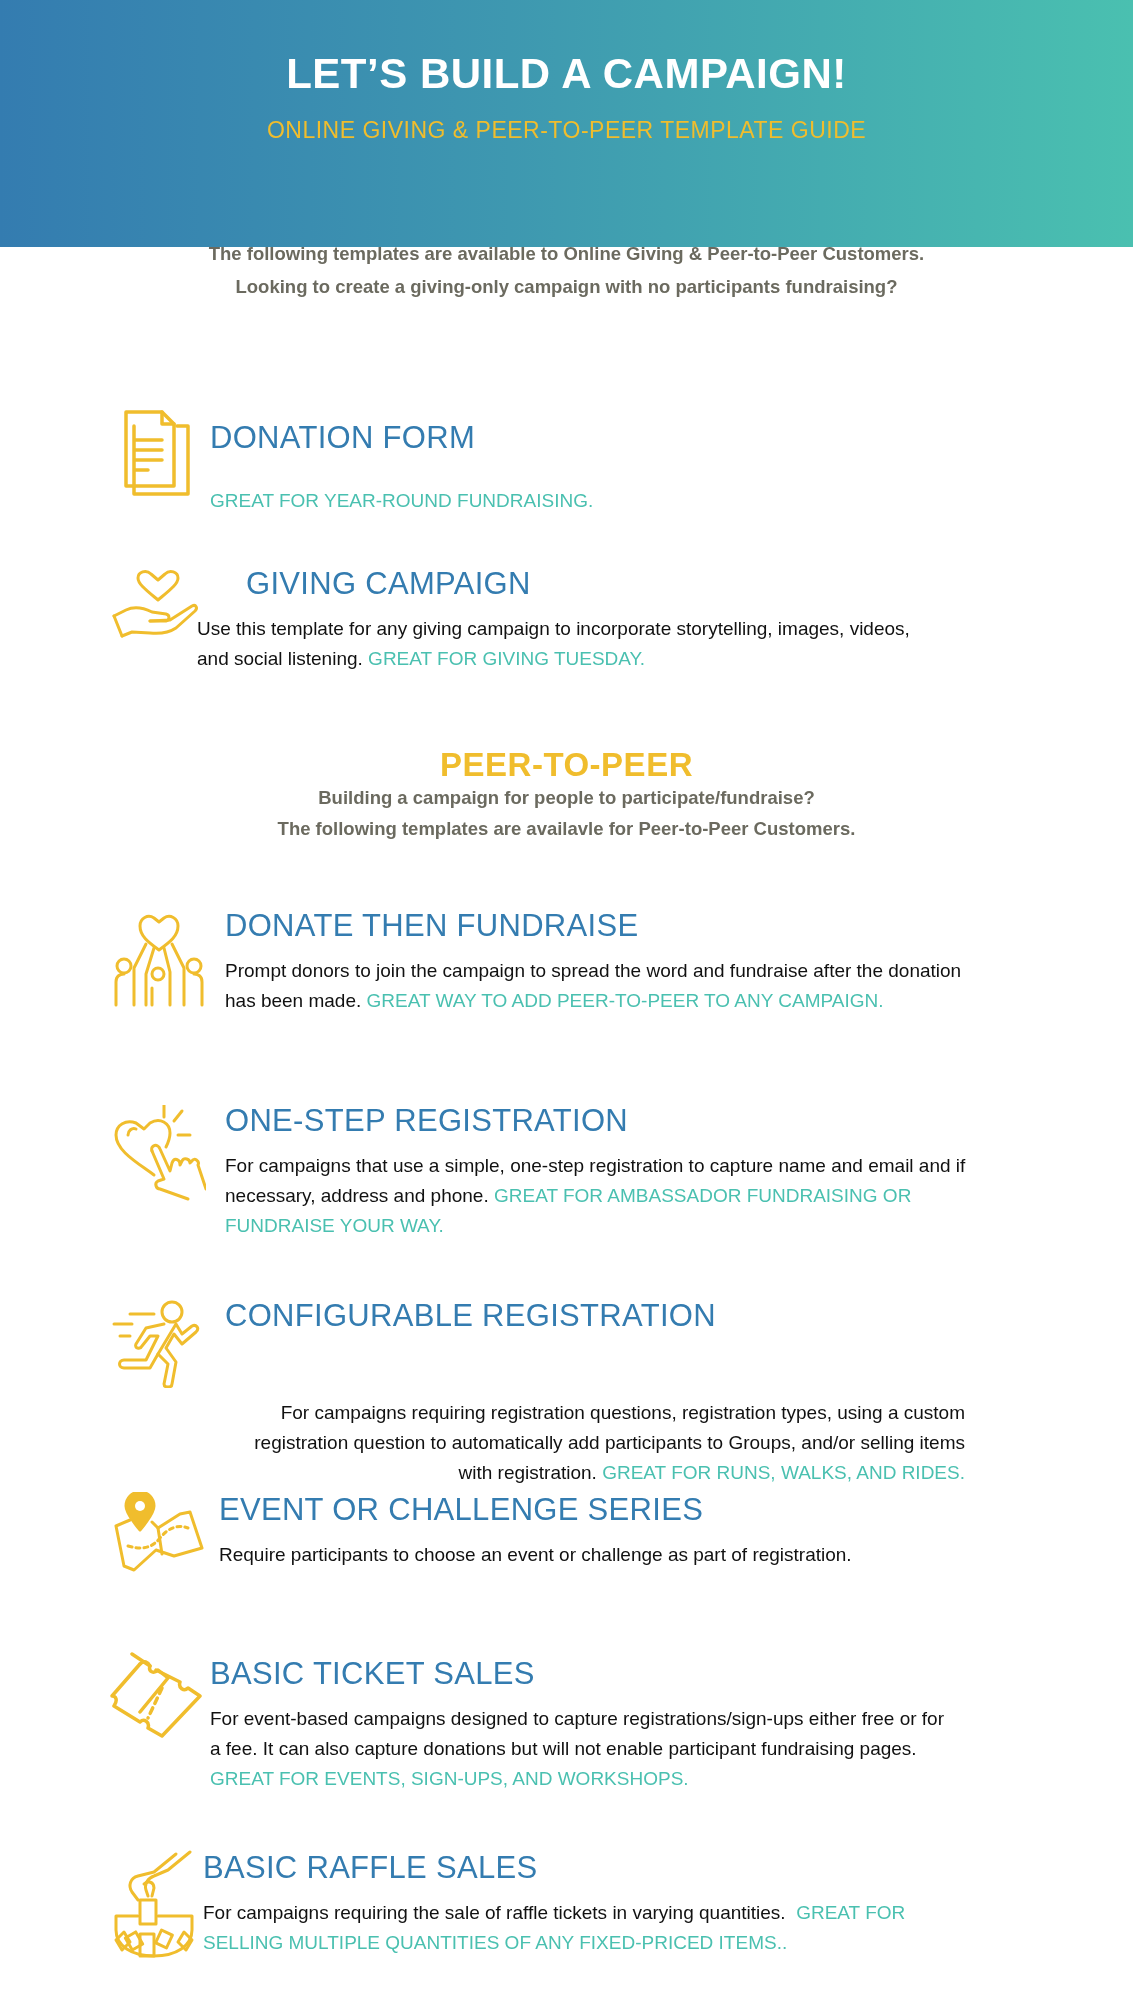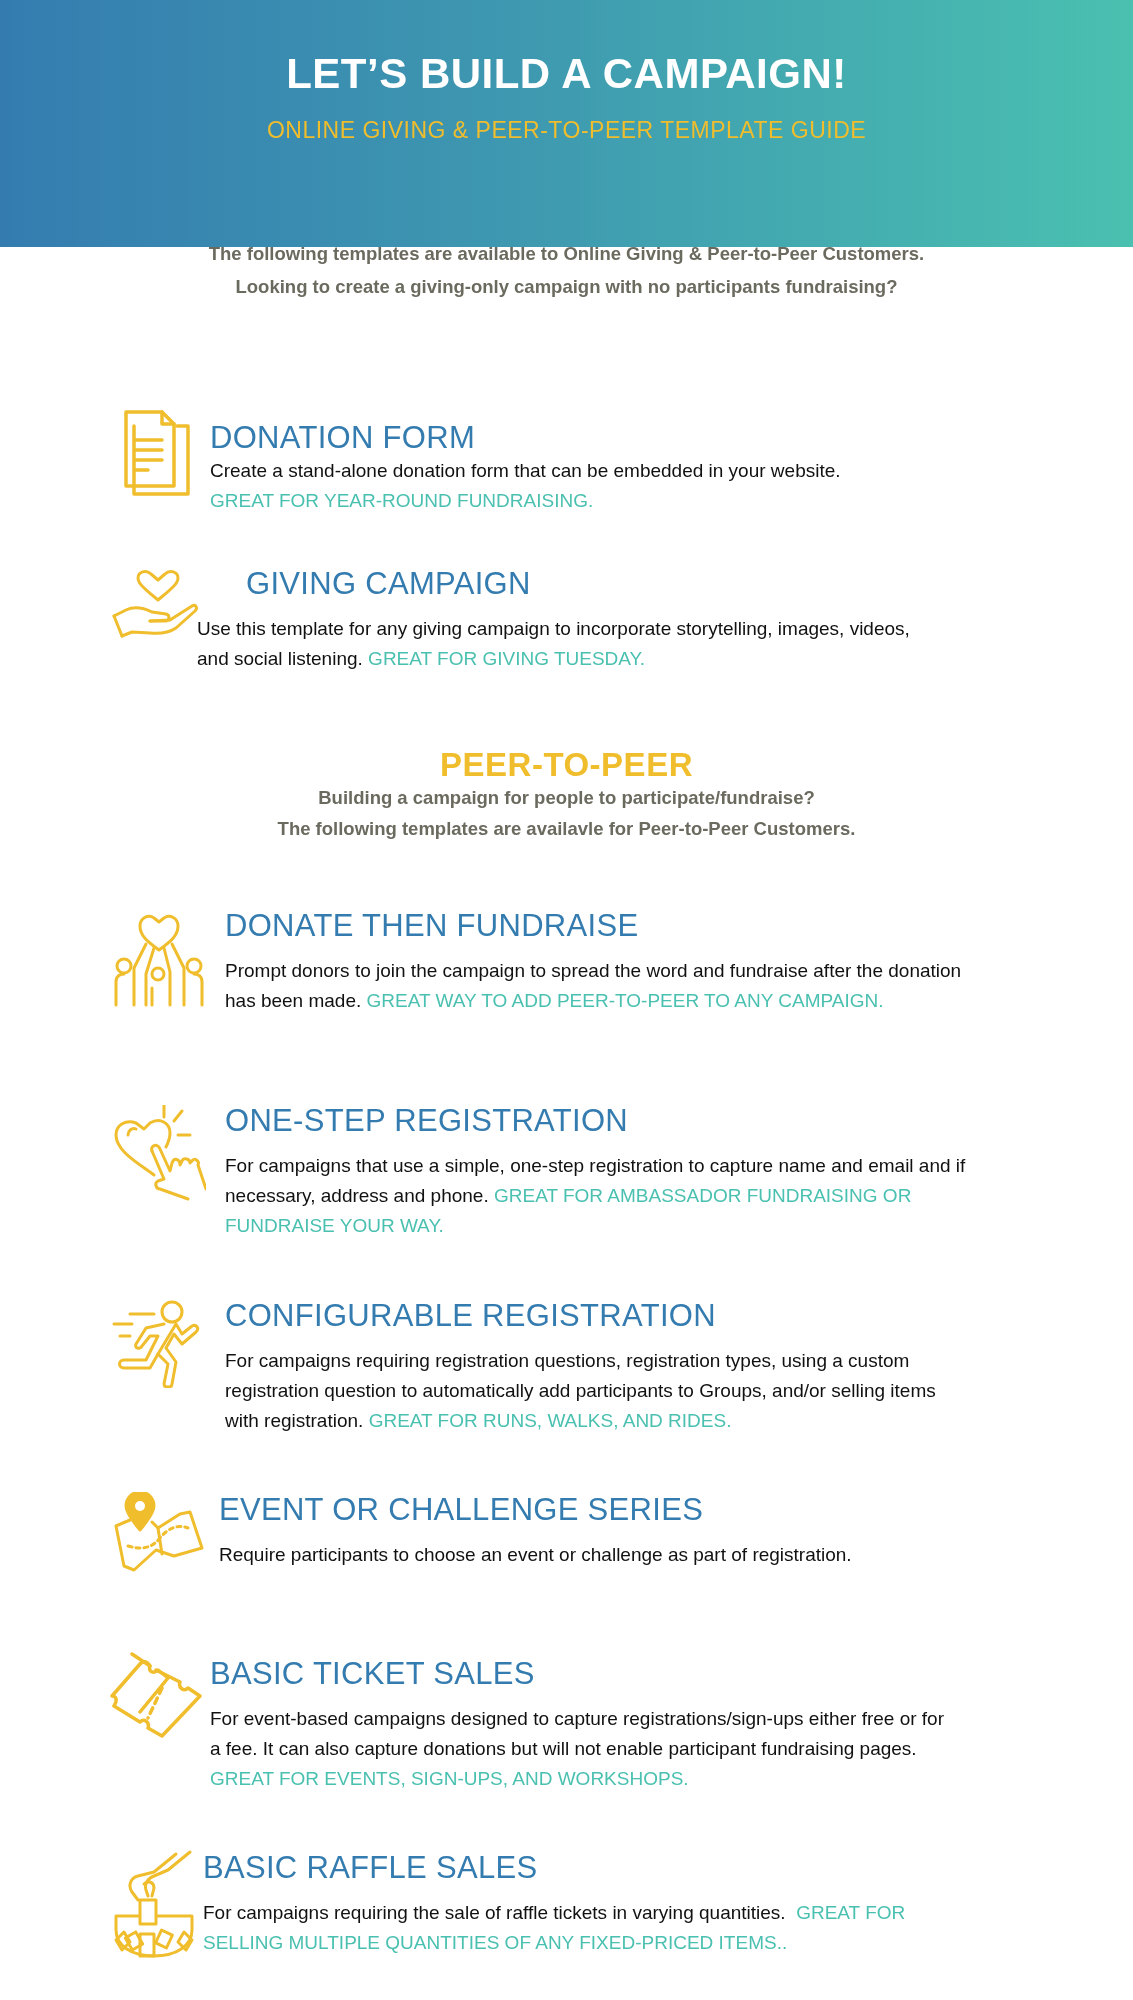--- a/index.html
+++ b/index.html
@@ -56,21 +56,21 @@
       <path d="M4 4 H40 L52 16 V78 H4 Z"></path>
       <path d="M40 4 V16 H52"></path>
       <line x1="13" y1="32" x2="40" y2="32"></line>
       <line x1="13" y1="42" x2="40" y2="42"></line>
       <line x1="13" y1="52" x2="40" y2="52"></line>
       <line x1="13" y1="62" x2="26" y2="62"></line>
     </svg>
   </div>
   <div class="item-title" style="left:210px; top:420px;">DONATION FORM</div>
   <div class="item-desc" style="left:210px; top:456px; width:720px;">
-    <span>Create a stand-alone donation form that can be embedded in your website.</span><br>
+    <br>
     <span class="tag">GREAT FOR YEAR-ROUND FUNDRAISING.</span>
   </div>
 </div>
 
 <div class="item">
   <div class="item-icon" style="left:110px; top:566px; width:90px; height:74px;">
     <svg viewBox="0 0 90 74" fill="none" stroke="#f0bd2d" stroke-width="3" stroke-linejoin="round" stroke-linecap="round">
       <path d="M40 30 C28 20 20 14 20 8 C20 2 28 -1 33 4 L40 10 L47 4 C52 -1 60 2 60 8 C60 14 52 20 40 30 Z" transform="translate(8,4)"></path>
       <path d="M4 50 L16 44 C24 40 34 42 42 46 L56 48 C60 49 60 54 56 55 L40 55"></path>
       <path d="M40 55 L60 54 L82 40 C86 38 88 42 85 45 L66 62 C60 66 50 68 40 67 L22 66 L12 70"></path>
@@ -137,21 +137,21 @@
     <svg viewBox="0 0 100 90" fill="none" stroke="#f0bd2d" stroke-width="3" stroke-linejoin="round" stroke-linecap="round">
       <circle cx="62" cy="14" r="10"></circle>
       <line x1="20" y1="16" x2="44" y2="16"></line>
       <line x1="4" y1="26" x2="22" y2="26"></line>
       <line x1="10" y1="38" x2="20" y2="38"></line>
       <path d="M54 26 L36 30 L26 46 C24 50 30 52 32 48 L40 38 L48 38 L36 62 L14 62 C8 62 8 70 14 70 L40 70 L48 56"></path>
       <path d="M48 56 L58 66 L54 86 C54 90 62 90 62 86 L66 64 L56 50 L64 36 L72 46 L86 34 C90 30 86 26 82 28 L72 36 L66 26 Z"></path>
     </svg>
   </div>
   <div class="item-title" style="left:225px; top:1298px;">CONFIGURABLE REGISTRATION</div>
-  <div class="item-desc" style="left:225px; top:1346px; width:740px;">
+  <div class="item-desc" style="left:225px; top:1398px; width:740px;text-align:right;">
     <span>For campaigns requiring registration questions, registration types, using a custom registration question to automatically add participants to Groups, and/or selling items with registration.</span>
     <span class="tag">GREAT FOR RUNS, WALKS, AND RIDES.</span>
   </div>
 </div>
 
 <div class="item">
   <div class="item-icon" style="left:112px; top:1492px; width:92px; height:80px;">
     <svg viewBox="0 0 92 80" fill="none" stroke="#f0bd2d" stroke-width="3" stroke-linejoin="round" stroke-linecap="round">
       <path d="M4 34 L18 28 M40 30 L46 36 L68 22 L78 20 L90 56 L62 64 L44 58 L22 78 L12 74 L4 34"></path>
       <path d="M46 36 L50 62"></path>

